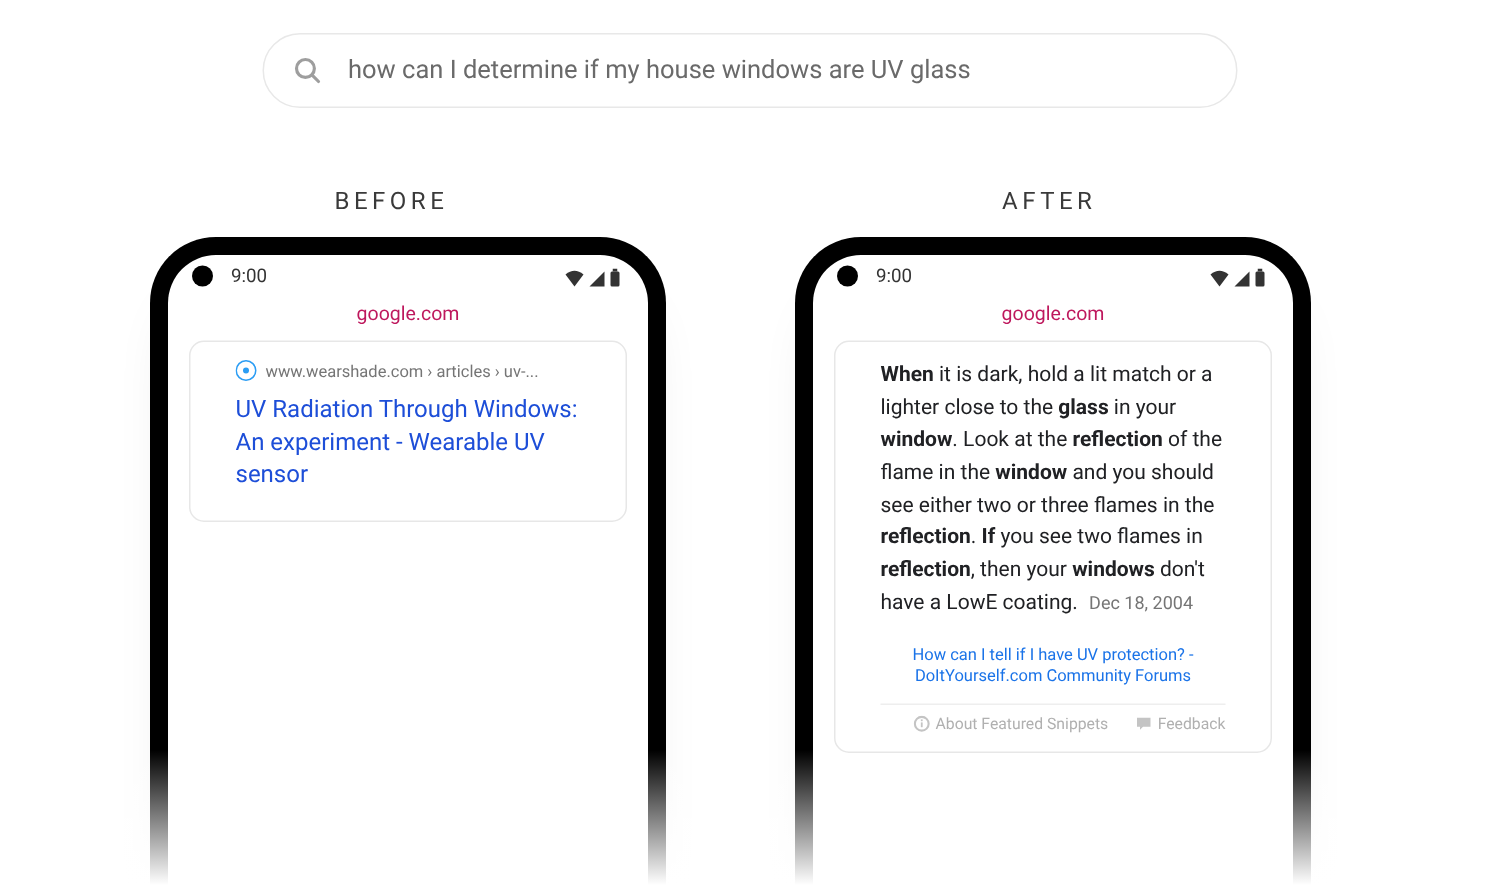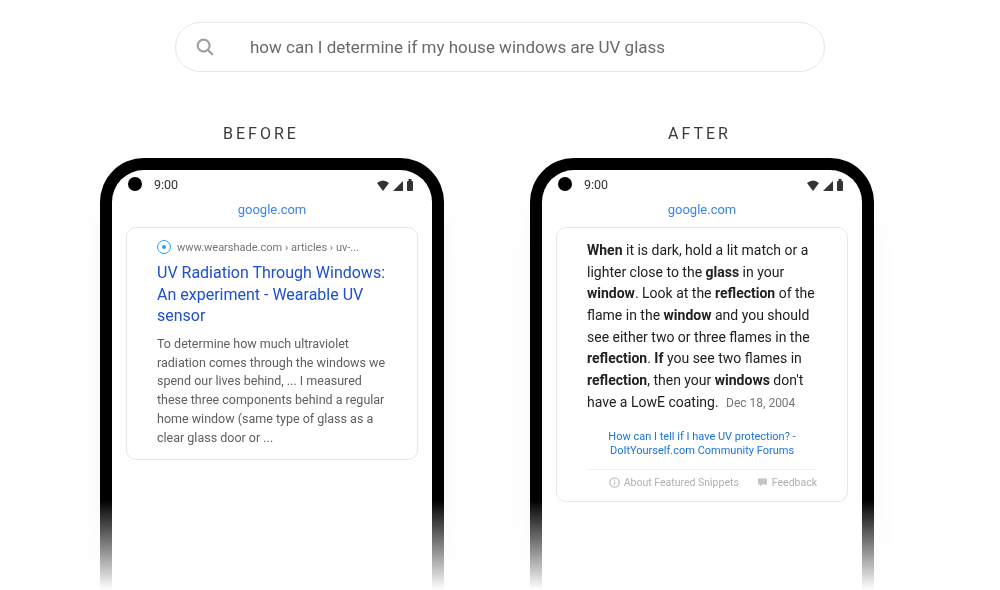--- a/index.html
+++ b/index.html
@@ -32,21 +32,20 @@
     background: #fff;
   }
   .search-bar .icon-hold {
     margin-right: 16px;
     display:flex;
     align-items:center;
   }
   .search-bar .query {
     font-size: 17px;
     color: #6a6a6a;
-    margin-left: 18px;
   }
 
   
   .label {
     position: absolute;
     top: 124px;
     font-size: 16px;
     letter-spacing: 3px;
     color: #3a3a3a;
     font-weight: 400;
@@ -94,21 +93,21 @@
   .clock { font-size: 12.5px; color: #333; }
   .status-right {
     position: absolute;
     right: 18px; top: 7px;
     display:flex; gap:2px; align-items:center;
   }
 
   .addr-bar {
     text-align: center;
     font-size: 13px;
-    color: #3b82f6;
+    color: #be185d;
     padding: 4px 0 10px 0;
   }
 
   .content {
     padding: 0 14px;
   }
 
   .card {
     border: 1px solid #e7e7e7;
     border-radius: 10px;
@@ -242,21 +241,20 @@
       </div>
       <div class="addr-bar">google.com</div>
 
       <div class="content">
         <div class="card">
           <div class="breadcrumb">
             <span class="favicon blue"></span>
             <span>www.wearshade.com › articles › uv-...</span>
           </div>
           <div class="result-title">UV Radiation Through Windows: An experiment - Wearable UV sensor</div>
-          <div class="result-snippet">To determine how much ultraviolet radiation comes through the windows we spend our lives behind, ... I measured these three components behind a regular home window (same type of glass as a clear glass door or  ...</div>
         </div>
       </div>
     </div>
   </div>
 
   <div class="phone p-right">
 
     <div class="screen">
       <div class="status-bar">
         <div class="camera"></div>

